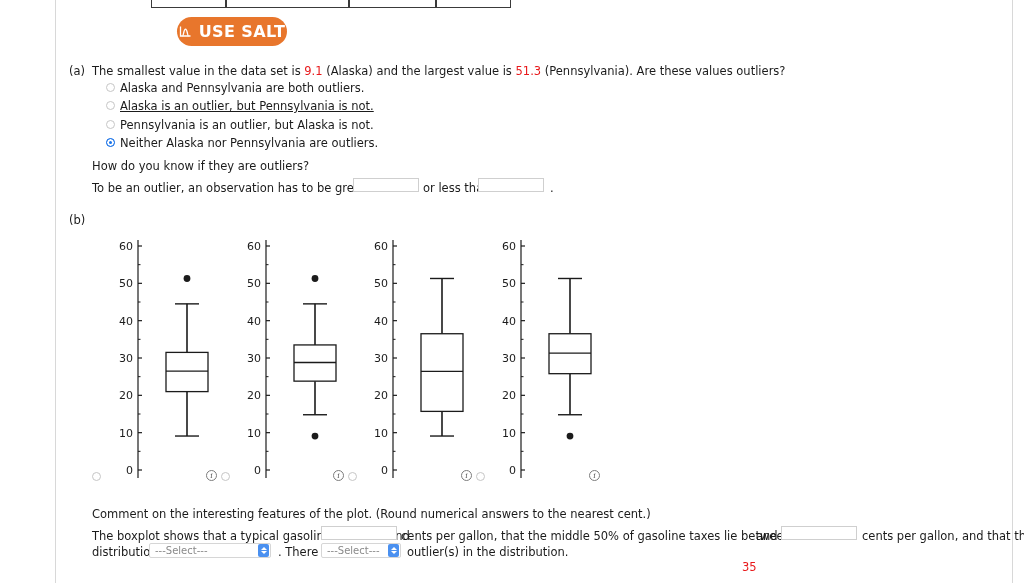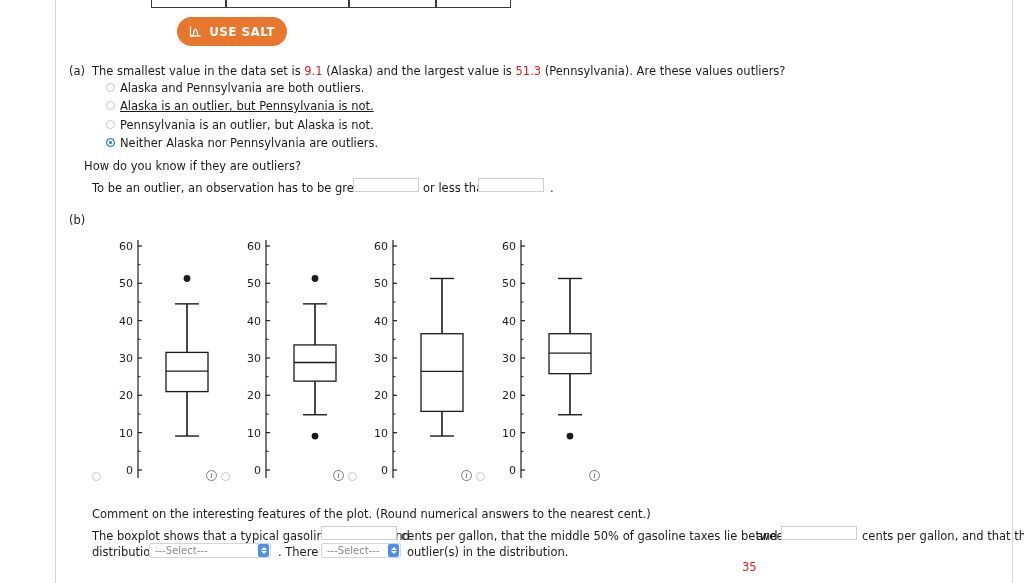--- a/index.html
+++ b/index.html
@@ -12,21 +12,21 @@
         border-left:1px solid #d8d8d8;border-right:1px solid #d8d8d8;box-sizing:border-box;}
   .inner{position:relative;width:100%;height:100%;}
 
   
   .table-strip{position:absolute;left:95px;top:0;width:360px;height:9px;}
   .table-strip .cell{position:absolute;top:-12px;height:20px;border:1px solid #3a3a3a;border-top:none;box-sizing:border-box;}
 
   
   .salt{position:absolute;left:121px;top:17px;height:29px;width:110px;border-radius:15px;
         background:#e8762c;color:#fff;display:flex;align-items:center;justify-content:center;gap:7px;
-        font-weight:bold;font-size:12px;letter-spacing:.4px;cursor:pointer;}
+        font-weight:bold;font-size:16px;letter-spacing:.4px;cursor:pointer;}
   .salt svg{display:block;}
 
   
   .lbl{position:absolute;white-space:nowrap;}
   .marker{position:absolute;white-space:nowrap;}
   .red{color:#e8191b;margin-top:31px;}
 
   
   .radio{position:absolute;width:9px;height:9px;border-radius:50%;
          border:1px solid #c6c6c6;background:#fff;box-sizing:border-box;cursor:pointer;}
@@ -83,21 +83,21 @@
 
   <div class="radio" style="left:50px;top:101px;"></div>
   <span class="lbl" style="left:64px;top:99px;text-decoration:underline;">Alaska is an outlier, but Pennsylvania is not.</span>
 
   <div class="radio" style="left:50px;top:120px;"></div>
   <span class="lbl" style="left:64px;top:118px;">Pennsylvania is an outlier, but Alaska is not.</span>
 
   <div class="radio on" style="left:50px;top:138px;"></div>
   <span class="lbl" style="left:64px;top:136px;">Neither Alaska nor Pennsylvania are outliers.</span>
 
-  <span class="lbl" style="left:28px;top:159px;">How do you know if they are outliers?</span>
+  <span class="lbl" style="left:36px;top:159px;">How do you know if they are outliers?</span>
 
   <span class="lbl" style="left:36px;top:181px;">To be an outlier, an observation has to be greater than</span>
   <div class="tbox" style="left:297px;top:178px;width:66px;"></div>
   <span class="lbl" style="left:367px;top:181px;">or less than</span>
   <div class="tbox" style="left:422px;top:178px;width:66px;"></div>
   <span class="lbl" style="left:494px;top:181px;">.</span>
 
   <span class="marker" style="left:13px;top:213px;">(b)</span>
 
   <div class="plot" style="left:48px;" id="plot0">

